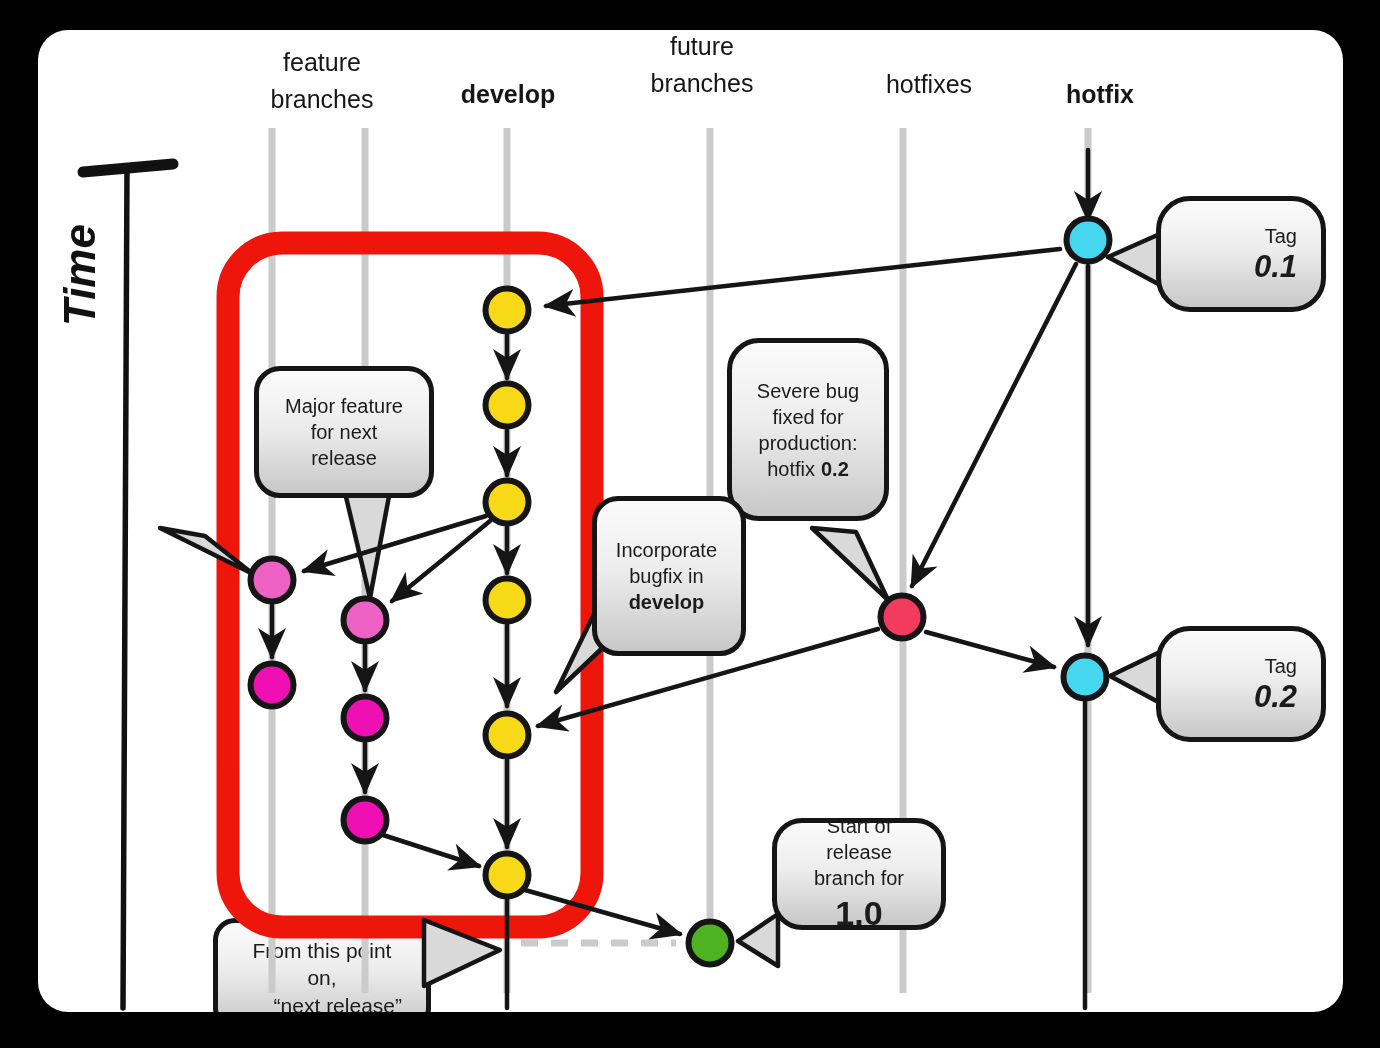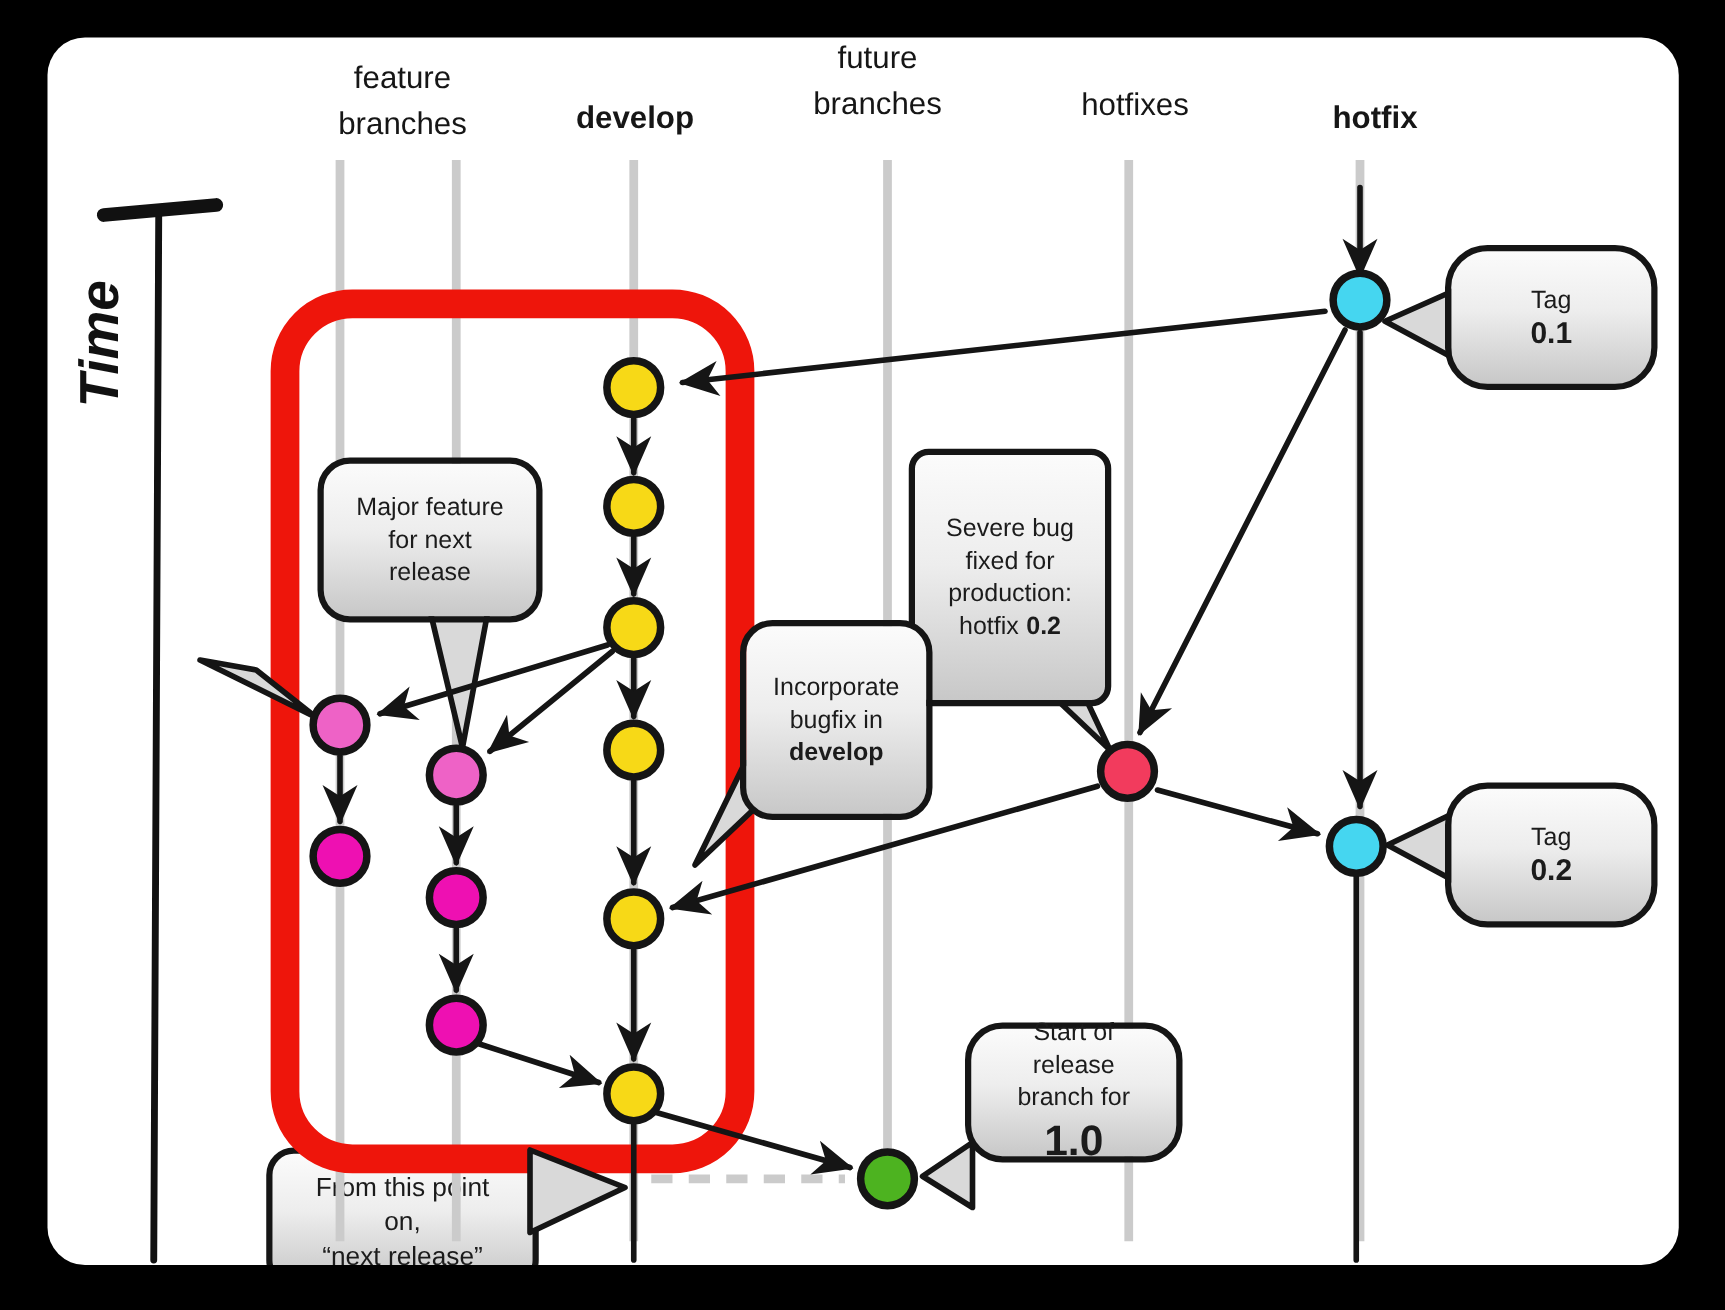--- a/index.html
+++ b/index.html
@@ -12,28 +12,28 @@
   .col-header{position:absolute;transform:translateX(-50%);text-align:center;
               font-size:25px;color:#161616;line-height:37px;white-space:nowrap;}
   .col-header.bold{font-weight:bold;}
   .time-label{position:absolute;left:30px;top:200px;width:100px;height:150px;
               display:flex;align-items:center;justify-content:center;
               transform:rotate(-90deg);font-size:44px;font-weight:bold;font-style:italic;
               color:#111;}
   .callout{position:absolute;box-sizing:border-box;
            background:linear-gradient(180deg,#fbfbfb 0%,#ededed 45%,#c8c8c8 100%);
            border:5px solid #151515;border-radius:26px;
-           display:flex;flex-direction:column;align-items:center;justify-content:center;
+           display:flex;flex-direction:column;align-items:flex-end;justify-content:center;
            text-align:center;font-size:20px;color:#1b1b1b;line-height:1.3;
            padding:6px 24px;}
   .callout .b{font-weight:bold;}
   .callout .b.own-line{display:block;}
   .callout .b.inline{margin-left:6px;display:inline;}
   .tag-box{border-radius:34px;}
-  .tag-ver{font-weight:bold;font-size:24px;line-height:1.15;}
+  .tag-ver{font-weight:bold;font-size:31px;line-height:1.15;font-style:italic;}
   .from-box{border-radius:22px;justify-content:flex-start;padding-top:14px;font-size:21px;}
 </style>
 </head>
 <body>
 
 <div class="stage">
   <div class="frame">
     <div class="world">
 
       <div class="callout from-box" style="left:213px;top:918px;width:218px;height:112px;">
@@ -120,31 +120,31 @@
 
       <div class="col-header" style="left:322px;top:44px;">
         <div>feature</div>
         <div>branches</div>
       </div>
       <div class="col-header bold" style="left:508px;top:76px;">develop</div>
       <div class="col-header" style="left:702px;top:28px;">
         <div>future</div>
         <div>branches</div>
       </div>
-      <div class="col-header" style="left:908px;top:66px;">hotfixes</div>
+      <div class="col-header" style="left:929px;top:66px;">hotfixes</div>
       <div class="col-header bold" style="left:1100px;top:76px;">hotfix</div>
 
       <div class="time-label">Time</div>
 
 
       <div class="callout" style="left:254px;top:366px;width:180px;height:132px;">
         <div>Major feature for next release</div>
       </div>
 
-      <div class="callout" style="left:727px;top:338px;width:162px;height:206px;border-radius:16px;margin-top:21px;">
+      <div class="callout" style="left:727px;top:338px;width:162px;height:183px;border-radius:32px;">
         <div>
           <span>Severe bug fixed for production: hotfix</span><span class="b inline">0.2</span>
         </div>
       </div>
 
       <div class="callout" style="left:592px;top:496px;width:154px;height:160px;">
         <div>
           <span>Incorporate bugfix in</span>
           <span class="b own-line">develop</span>
         </div>

